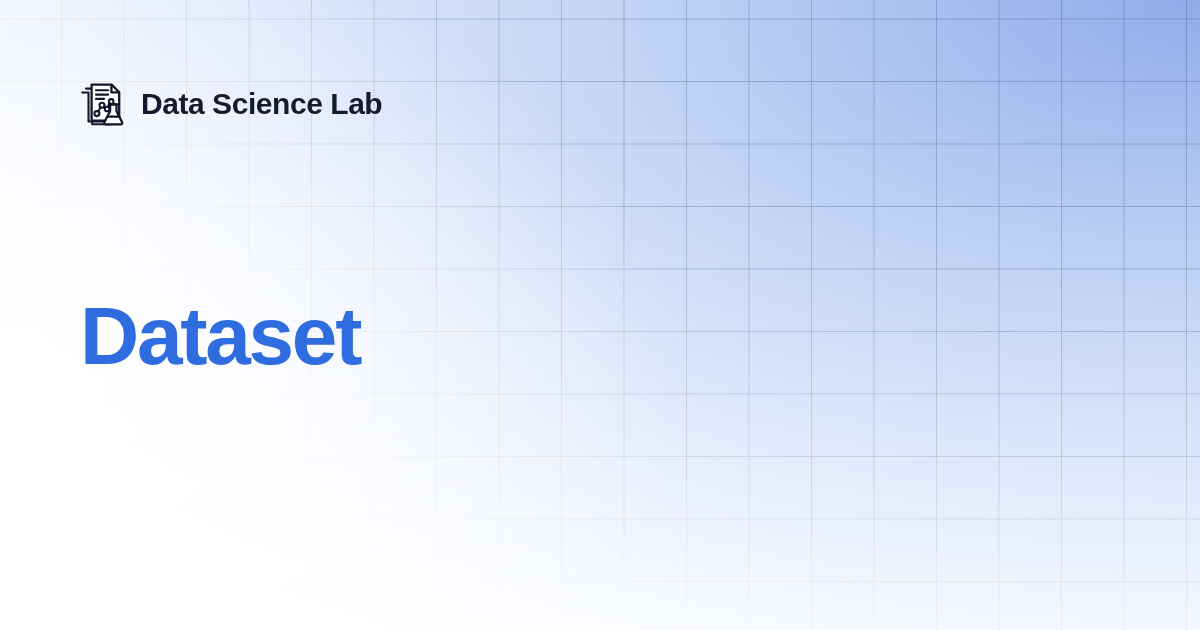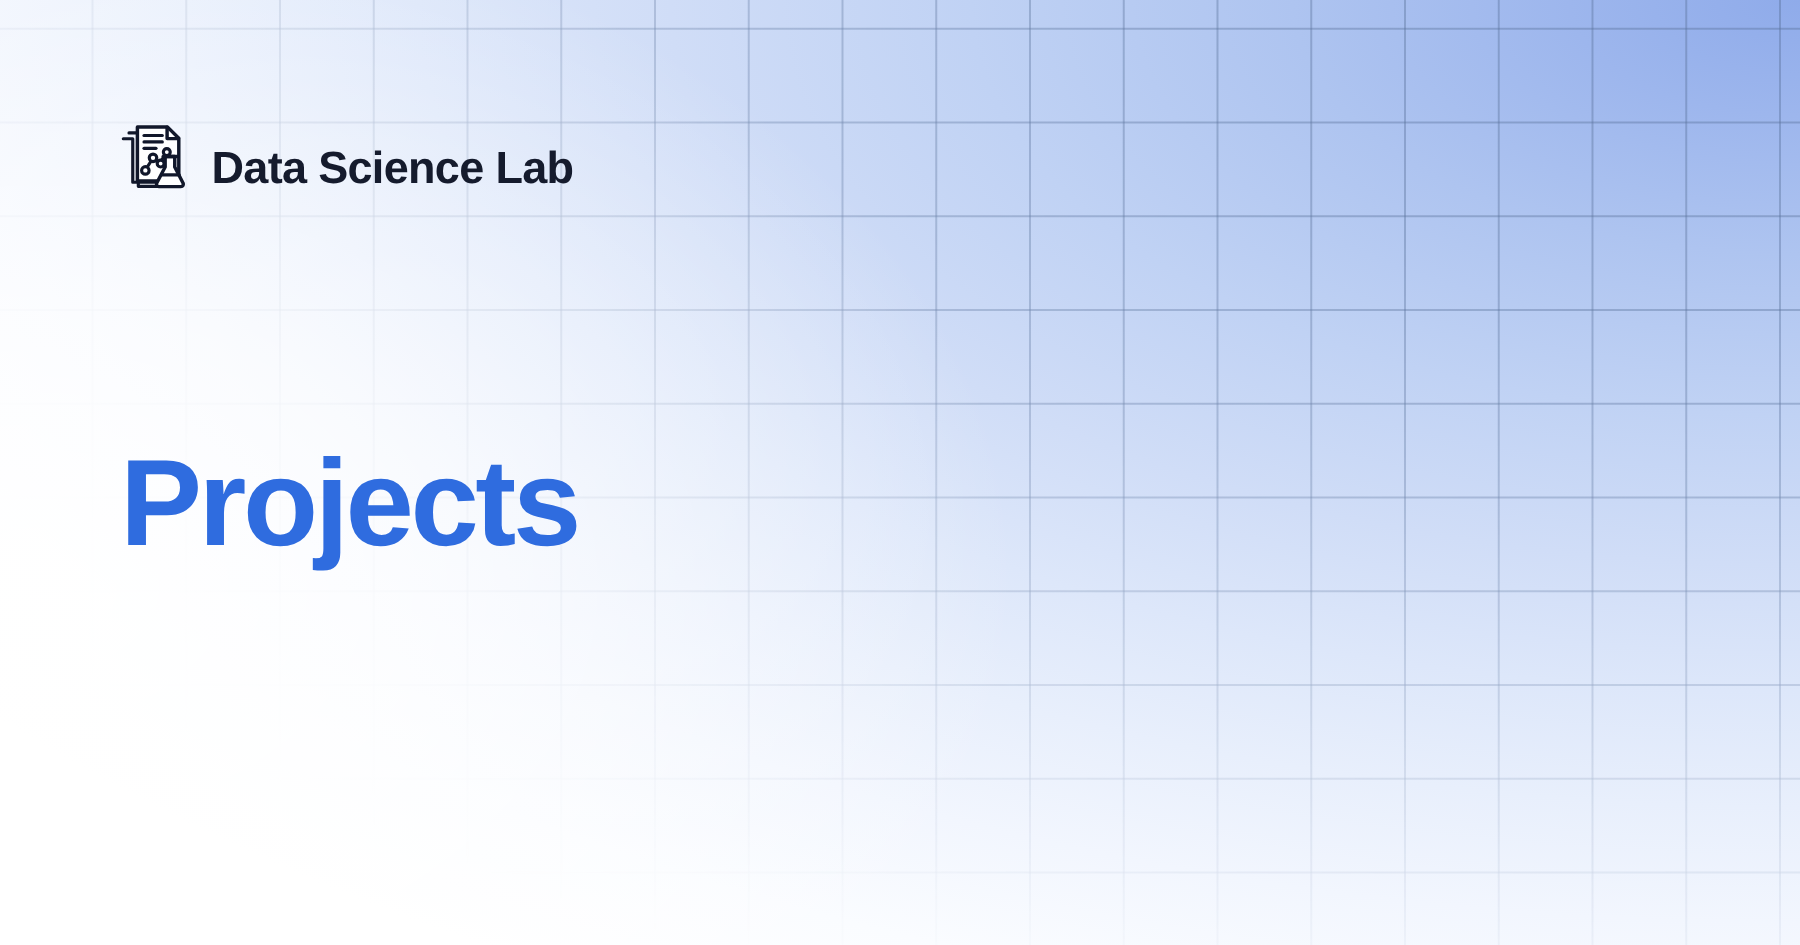--- a/index.html
+++ b/index.html
@@ -89,21 +89,21 @@
   .content {
     position: absolute;
     inset: 0;
   }
 
   .brand {
     position: absolute;
     left: 78px;
     top: 80px;
     display: flex;
-    align-items: flex-end;
+    align-items: center;
     gap: 15px;
   }
   .brand-icon {
     width: 48px;
     height: 48px;
     display: block;
     flex: 0 0 auto;
   }
   .brand-name {
     font-size: 30px;
@@ -176,17 +176,17 @@
 
           <path d="M32.1 24.3 V31.3 L26.5 42.0 C25.9 43.1 26.7 44.4 27.9 44.4
                    H42.6 C43.9 44.4 44.7 43.1 44.0 42.0 L38.5 31.3 V24.3 Z" fill="#ffffff" stroke="#11172a" stroke-width="2.3" stroke-linejoin="round"></path>
           <path d="M30.8 24.3 H39.8" stroke="#11172a" stroke-width="2.3" stroke-linecap="round"></path>
           <path d="M29.6 36.6 H41.4" stroke="#11172a" stroke-width="2.1" stroke-linecap="round"></path>
         </svg>
       </span>
       <span class="brand-name">Data Science Lab</span>
     </div>
 
-    <h1 class="headline">Projects</h1>
+    <h1 class="headline">Dataset</h1>
 
 
   </div>
 </div>
 
 </body></html>

